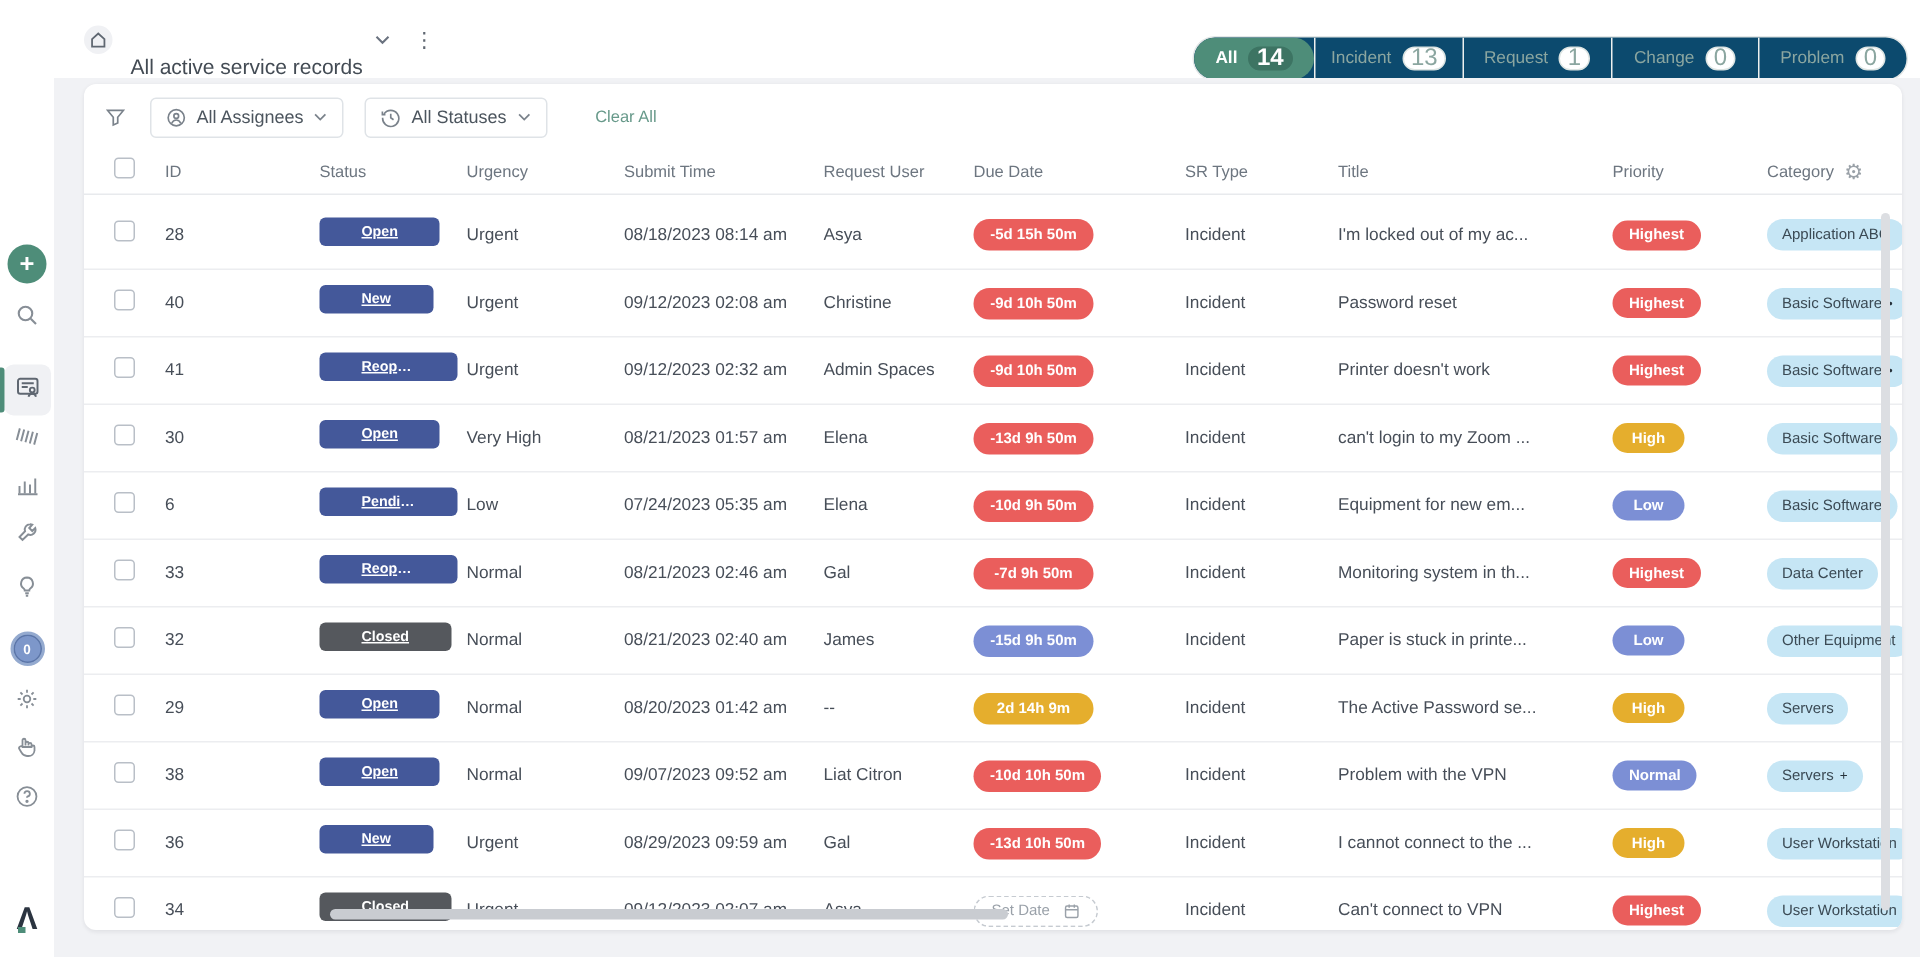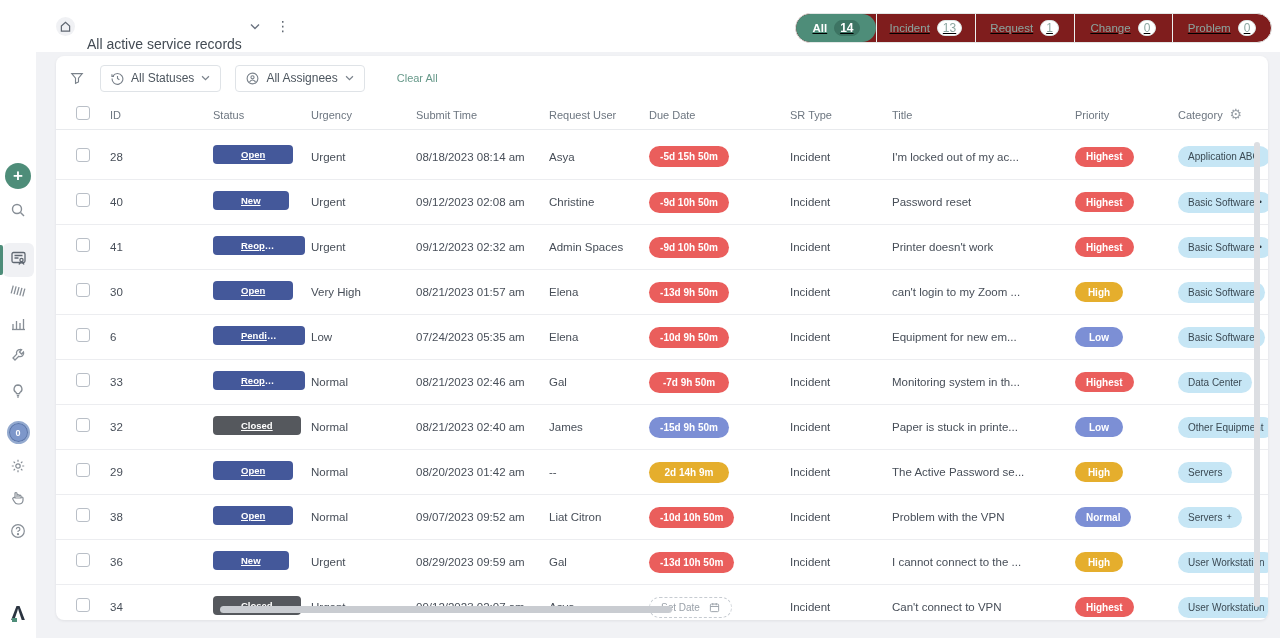--- a/index.html
+++ b/index.html
@@ -21,27 +21,27 @@
 
   
   .topbar { position:absolute; left:36px; top:0; width:1244px; height:52px; background:#fff; display:flex; align-items:center; }
   .home-chip { width:19px; height:19px; border-radius:50%; background:#f0f1f4; color:#5f6771;
                display:flex; align-items:center; justify-content:center; margin-left:20px; cursor:pointer; }
   .view-title { margin-left:12px; font-size:14px; color:#434b54;margin-top:36px; }
   .title-caret { margin-left:8px; color:#6b7380; display:flex; cursor:pointer; }
   .kebab { margin-left:16px; color:#5f6771; font-size:14px; letter-spacing:0; cursor:pointer; }
 
   
-  .tab-group { position:absolute; right:8px; top:13px; width:477px; height:30px; background:#7f1d1d;
-               border:1px solid #e3e7e6; border-radius:16px; display:flex; overflow:hidden;text-decoration:underline; }
+  .tab-group { position:absolute; right:8px; top:24px; width:477px; height:30px; background:#0c4a6e;
+               border:1px solid #e3e7e6; border-radius:16px; display:flex; overflow:hidden; }
   .tab { flex:1; display:flex; align-items:center; justify-content:center; gap:7px; cursor:pointer;
          color:var(--tab_inactive); font-size:11.5px; border-left:1px solid #edf0ef; }
   .tab:first-child { border-left:none; flex:0 0 80px; }
   .tab.active { background:var(--teal); color:#fff; border-radius:16px; font-weight:bold; border-left:none; }
-  .tab-badge { min-width:18px; height:16px; padding:0 5px; border-radius:9px; font-size:12px;
+  .tab-badge { min-width:18px; height:16px; padding:0 5px; border-radius:9px; font-size:16px;
                display:flex; align-items:center; justify-content:center; border:1px solid #dce4e2; color:var(--tab_inactive); background:#fff; }
   .tab.active .tab-badge { background:var(--teal_badge); border-color:var(--teal_badge); color:#fff; font-weight:bold; }
 
   
   .backdrop { position:absolute; left:36px; top:52px; width:1244px; height:586px; background:#f1f2f5; }
   .card { position:absolute; left:20px; top:4px; width:1212px; height:564px; background:#fff;
           border-radius:8px; box-shadow:0 1px 3px rgba(20,30,40,.08); overflow:hidden; }
 
   
   .filter-bar { height:44px; display:flex; align-items:center; padding-left:14px; }
@@ -203,50 +203,50 @@
 
 <div class="backdrop">
   <div class="card">
 
     <div class="filter-bar">
       <span class="funnel">
         <svg width="14" height="14" viewBox="0 0 16 16" fill="none" stroke="currentColor" stroke-width="1.3">
             <path d="M2 3h12L9.7 8.2v4.3l-3.4 1.6V8.2L2 3Z"></path>
           </svg>
       </span>
+      <div class="drop">
+        <span class="dicon">
+          <svg width="13" height="13" viewBox="0 0 14 14" fill="none" stroke="currentColor" stroke-width="1.2">
+              <circle cx="7" cy="7" r="5.8"></circle>
+              <circle cx="7" cy="5.7" r="1.7"></circle>
+              <path d="M3.8 11c.6-1.6 1.8-2.4 3.2-2.4s2.6.8 3.2 2.4"></path>
+            </svg>
+        </span>
+        <span>All Assignees</span>
+        <span class="dcaret">
+          <svg width="9" height="6" viewBox="0 0 10 7" fill="none" stroke="currentColor" stroke-width="1.4">
+              <path d="M1 1.5 5 5.5 9 1.5"></path>
+            </svg>
+        </span>
+      </div>
       <div class="drop">
         <span class="dicon">
           <svg width="13" height="13" viewBox="0 0 14 14" fill="none" stroke="currentColor" stroke-width="1.2">
               <path d="M2.2 4.2A5.8 5.8 0 1 1 1.2 7"></path>
               <path d="M1 2.5v2.2h2.2"></path>
               <path d="M7 4.2V7l2 1.4"></path>
             </svg>
         </span>
         <span>All Statuses</span>
         <span class="dcaret">
           <svg width="9" height="6" viewBox="0 0 10 7" fill="none" stroke="currentColor" stroke-width="1.4">
               <path d="M1 1.5 5 5.5 9 1.5"></path>
             </svg>
         </span>
       </div>
-      <div class="drop">
-        <span class="dicon">
-          <svg width="13" height="13" viewBox="0 0 14 14" fill="none" stroke="currentColor" stroke-width="1.2">
-              <circle cx="7" cy="7" r="5.8"></circle>
-              <circle cx="7" cy="5.7" r="1.7"></circle>
-              <path d="M3.8 11c.6-1.6 1.8-2.4 3.2-2.4s2.6.8 3.2 2.4"></path>
-            </svg>
-        </span>
-        <span>All Assignees</span>
-        <span class="dcaret">
-          <svg width="9" height="6" viewBox="0 0 10 7" fill="none" stroke="currentColor" stroke-width="1.4">
-              <path d="M1 1.5 5 5.5 9 1.5"></path>
-            </svg>
-        </span>
-      </div>
       <span class="clear-all">Clear All</span>
     </div>
 
     <div class="grid ghead">
       <div><span class="cb"></span></div>
 
       <div class="hcell">ID</div>
         <div class="hcell">Status</div>
         <div class="hcell">Urgency</div>
         <div class="hcell">Submit Time</div>

